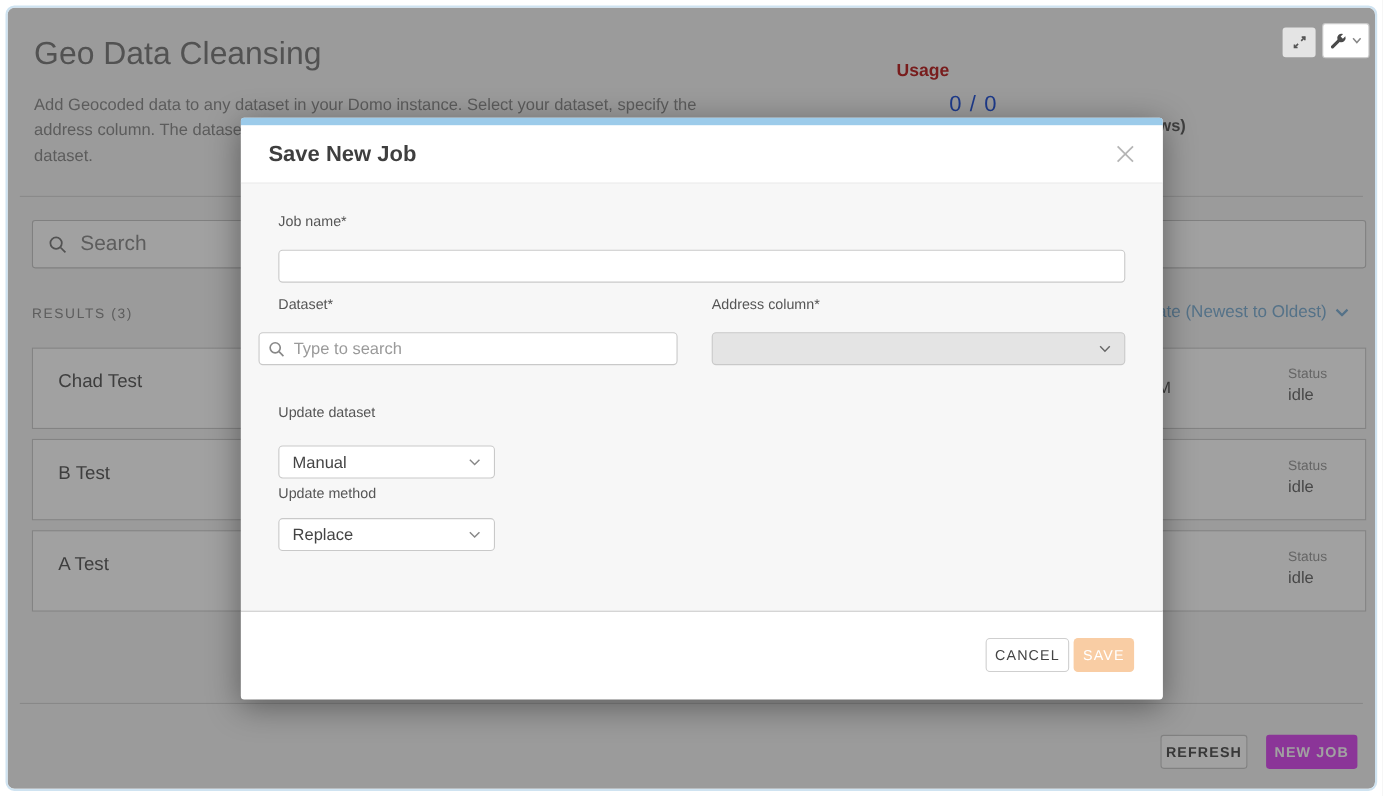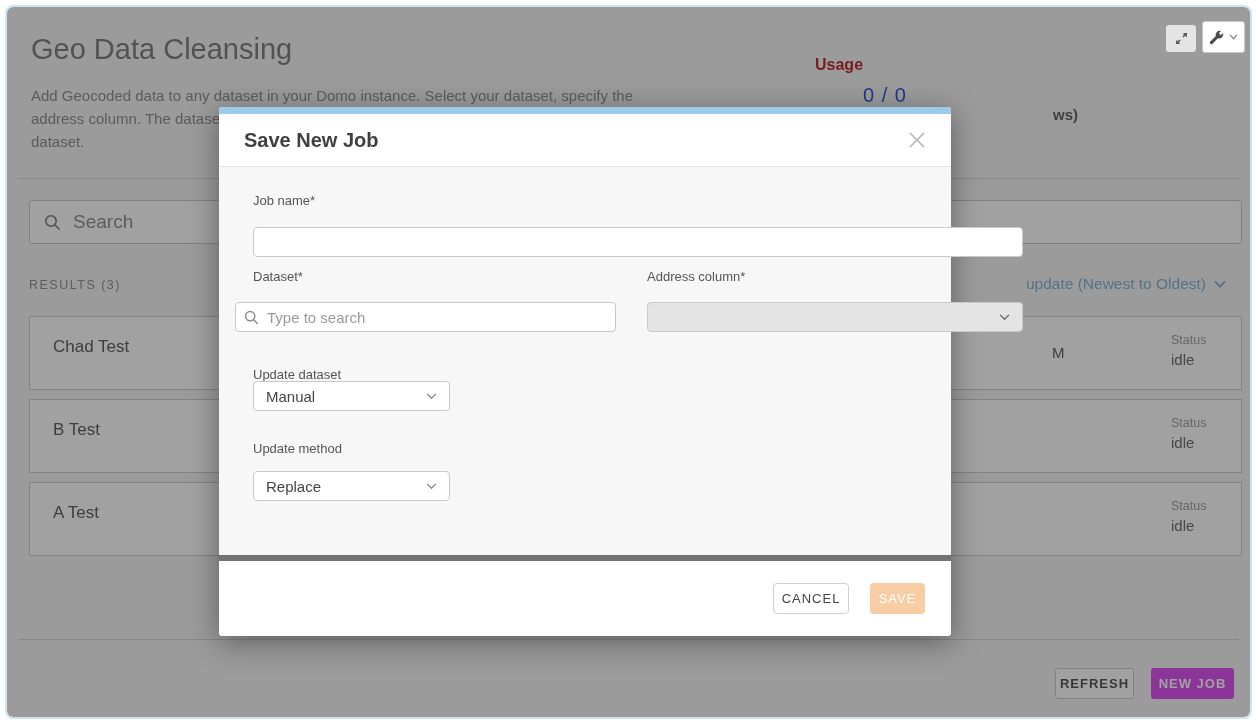--- a/index.html
+++ b/index.html
@@ -43,42 +43,42 @@
 
   
   .overlay { position:absolute; inset:0; background:rgba(32,32,32,0.42); z-index:50; border-radius:6px; }
   .card-controls { position:absolute; top:14px; right:5px; z-index:60; display:flex; align-items:center; gap:6px; }
   .expand-btn { width:30px; height:27px; margin-top:3px; background:#e4e4e4; border:none; border-radius:3px;
                 display:flex; align-items:center; justify-content:center; cursor:pointer; }
   .wrench-btn { width:43px; height:32px; background:#fff; border:1px solid #c8c8c8; border-radius:3px;
                 display:flex; align-items:center; justify-content:center; gap:5px; cursor:pointer; }
 
   
-  .modal { position:absolute; left:212px; top:100px; width:732px; height:529px; z-index:100;
+  .modal { position:absolute; left:212px; top:100px; width:838px; height:529px; z-index:100;
            background:#fff; border-radius:3px; box-shadow:0 6px 30px rgba(0,0,0,0.4); }
   .modal-accent { height:7px; background:#9ccbea; border-radius:3px 3px 0 0; }
   .modal-header { height:53px; background:#fff; display:flex; align-items:center; padding:0 20px 0 25px;
                   border-bottom:1px solid #e4e4e4; }
   .modal-title { font-size:20px; font-weight:700; color:#3f3f3f; flex:1; }
   .modal-close { background:none; border:none; cursor:pointer; padding:4px; display:flex; }
   .modal-body { position:relative; height:388px; background:#f7f7f7; }
   .field-label { position:absolute; font-size:13px; color:#555; }
   .text-input { position:absolute; height:30px; background:#fff; border:1px solid #c9c9c9; border-radius:4px;
                 font-size:15px; color:#333; padding:0 10px; outline:none; font-family:"Liberation Sans", sans-serif; }
   .search-input-wrap { position:absolute; height:30px; background:#fff; border:1px solid #c9c9c9; border-radius:4px;
                 display:flex; align-items:center; padding:0 8px; }
   .search-input-wrap input { border:none; outline:none; flex:1; font-size:15px; color:#333; margin-left:8px;
                 background:transparent; font-family:"Liberation Sans", sans-serif; }
   .search-input-wrap input::placeholder { color:#9a9a9a; }
   .select-box { position:absolute; height:30px; background:#fff; border:1px solid #c9c9c9; border-radius:4px;
                 display:flex; align-items:center; padding:0 12px; font-size:15px; color:#444; cursor:pointer; }
   .select-box .select-value { flex:1; }
   .select-box.disabled { background:#e4e4e4; cursor:default; }
-  .modal-footer { height:80px; background:#fff; border-top:6px solid #737373; display:flex; align-items:center;
-                  justify-content:flex-end; padding-right:26px; gap:21px; border-radius:0 0 3px 3px; }
+  .modal-footer { height:80px; background:#fff; border-top:1px solid #737373; display:flex; align-items:center;
+                  justify-content:flex-end; padding-right:26px; gap:4px; border-radius:0 0 3px 3px; }
   .cancel-btn { width:76px; height:31px; background:#fff; border:1px solid #cfcfcf; border-radius:4px;
                 color:#444; font-size:13px; letter-spacing:1px; cursor:pointer; font-family:"Liberation Sans", sans-serif; }
   .save-btn { width:55px; height:31px; background:#f9cda4; border:none; border-radius:4px; color:#fff;
               font-size:13px; letter-spacing:1px; cursor:default; font-family:"Liberation Sans", sans-serif; }
 </style>
 </head>
 <body>
 
 <div class="frame">
   <div class="content">
@@ -181,21 +181,21 @@
 
       <div class="field-label" style="left:428px; top:102px">Address column*</div>
       <div class="select-box disabled" style="left:428px; top:135px; width:376px">
         <span class="select-value"></span>
         <svg width="11" height="7" viewBox="0 0 12 8">
           <polyline points="1,1 6,6 11,1" fill="none" stroke="#666" stroke-width="1.5"></polyline>
         </svg>
       </div>
 
       <div class="field-label" style="left:34px; top:200px">Update dataset</div>
-      <div class="select-box" style="left:34px; top:214px; width:197px">
+      <div class="select-box" style="left:34px; top:238px; width:197px">
         <span class="select-value">Manual</span>
         <svg width="11" height="7" viewBox="0 0 12 8">
           <polyline points="1,1 6,6 11,1" fill="none" stroke="#888" stroke-width="1.5"></polyline>
         </svg>
       </div>
 
       <div class="field-label" style="left:34px; top:274px">Update method</div>
       <div class="select-box" style="left:34px; top:304px; width:197px">
         <span class="select-value">Replace</span>
         <svg width="11" height="7" viewBox="0 0 12 8">

